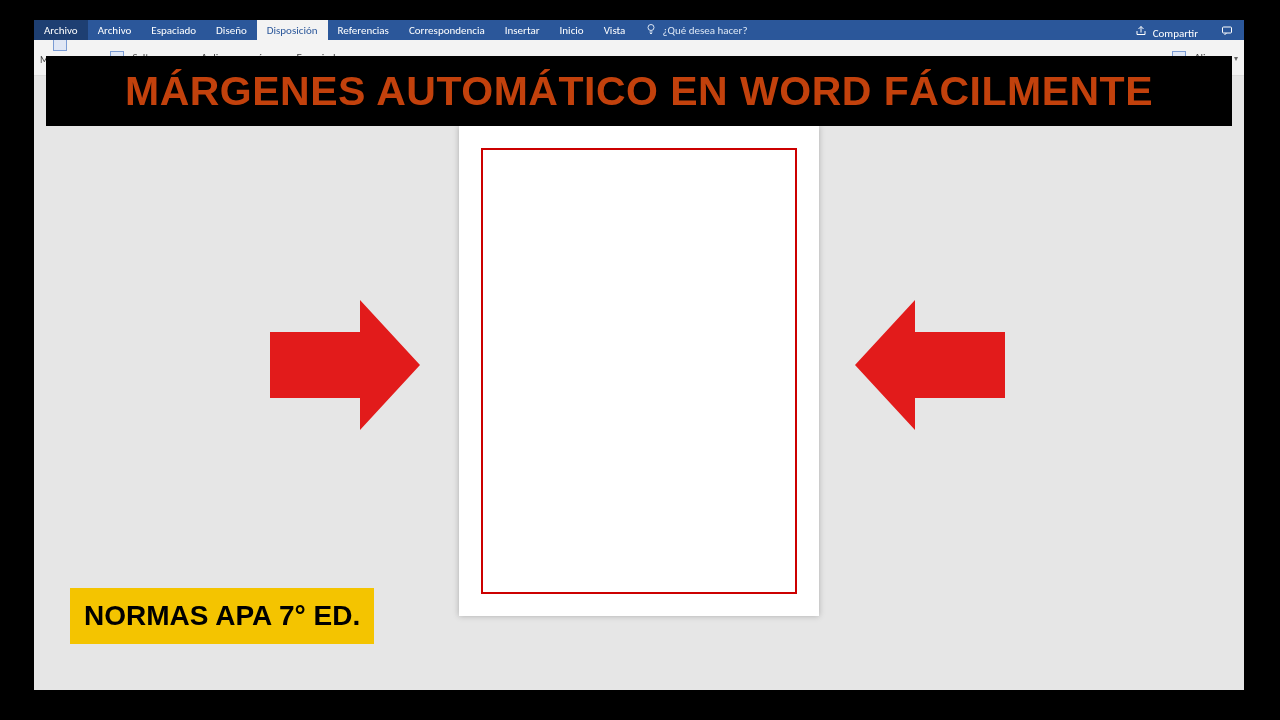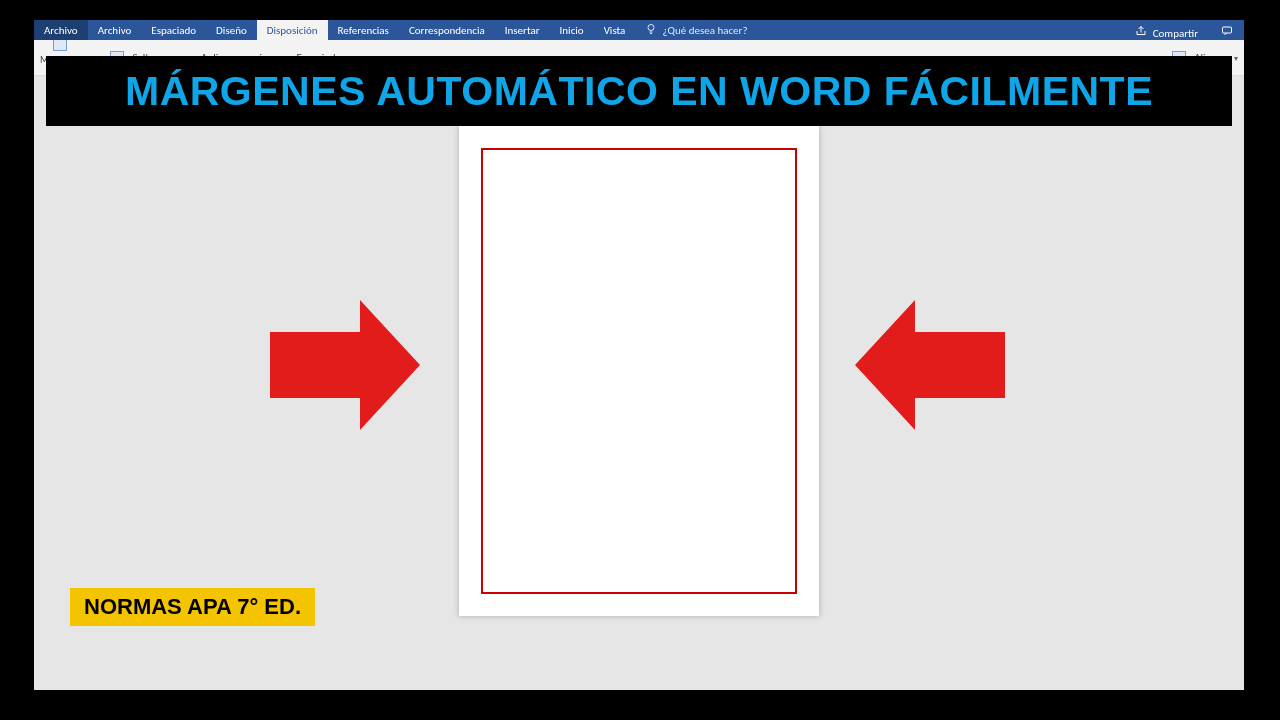--- a/index.html
+++ b/index.html
@@ -114,39 +114,39 @@
     border: 2px solid #cc0000;
   }
   
   .banner-main {
     position: absolute;
     left: 46px;
     top: 56px;
     width: 1186px;
     height: 70px;
     background: #000;
-    color: #0ea5e9;
+    color: #c2410c;
     font-weight: 800;
     font-size: 41px;
     letter-spacing: .5px;
     display: flex;
     align-items: center;
     justify-content: center;
     z-index: 50;
     font-family: "Segoe UI", Arial, sans-serif;
   }
   .banner-apa {
     position: absolute;
     left: 70px;
     top: 588px;
     background: #f4c400;
     color: #000;
     font-weight: 700;
-    font-size: 22px;
-    padding: 6px 14px;
+    font-size: 28px;
+    padding: 12px 14px;
     z-index: 50;
     font-family: "Segoe UI", Arial, sans-serif;
   }
   
   .arrow {
     position: absolute;
     z-index: 40;
   }
   .arrow svg { display:block; }
   .arrow.left  { left: 270px;  top: 300px; }

